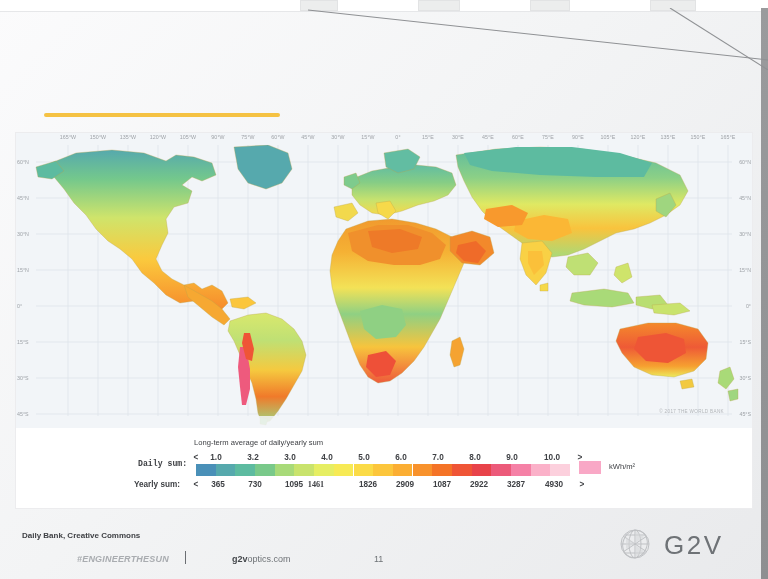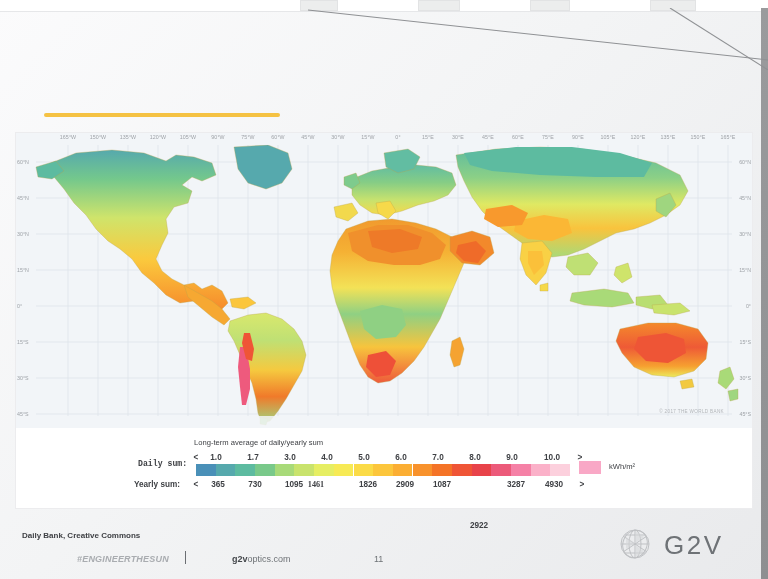--- a/index.html
+++ b/index.html
@@ -384,21 +384,21 @@
     <div class="legend">
 
       <div class="legend-head">Long-term average of daily/yearly sum</div>
 
       <div class="lbl-daily">Daily sum:</div>
       <div class="lbl-yearly">Yearly sum:</div>
 
       <div class="ticks-top">
         <span style="left:12px;">&lt;</span>
         <span style="left:32px;">1.0</span>
-        <span style="left:69px;">1.7</span>
+        <span style="left:69px;">3.2</span>
         <span style="left:106px;">3.0</span>
         <span style="left:143px;">4.0</span>
         <span style="left:180px;">5.0</span>
         <span style="left:217px;">6.0</span>
         <span style="left:254px;">7.0</span>
         <span style="left:291px;">8.0</span>
         <span style="left:328px;">9.0</span>
         <span style="left:368px;">10.0</span>
         <span style="left:396px;">&gt;</span>
       </div>
@@ -427,21 +427,21 @@
 
       <div class="ticks-bot">
         <span style="left:12px;">&lt;</span>
         <span style="left:34px;">365</span>
         <span style="left:71px;">730</span>
         <span style="left:110px;">1095</span>
         <span style="left:132px;font-family:Liberation Serif, serif;">1461</span>
         <span style="left:184px;">1826</span>
         <span style="left:221px;">2909</span>
         <span style="left:258px;">1087</span>
-        <span style="left:295px;margin-top:41px;">2922</span>
+        <span style="left:295px;">2922</span>
         <span style="left:332px;">3287</span>
         <span style="left:370px;">4930</span>
         <span style="left:398px;">&gt;</span>
       </div>
 
       <div class="unit-chip"></div>
       <div class="units">kWh/m²</div>
     </div>
   </div>
 

